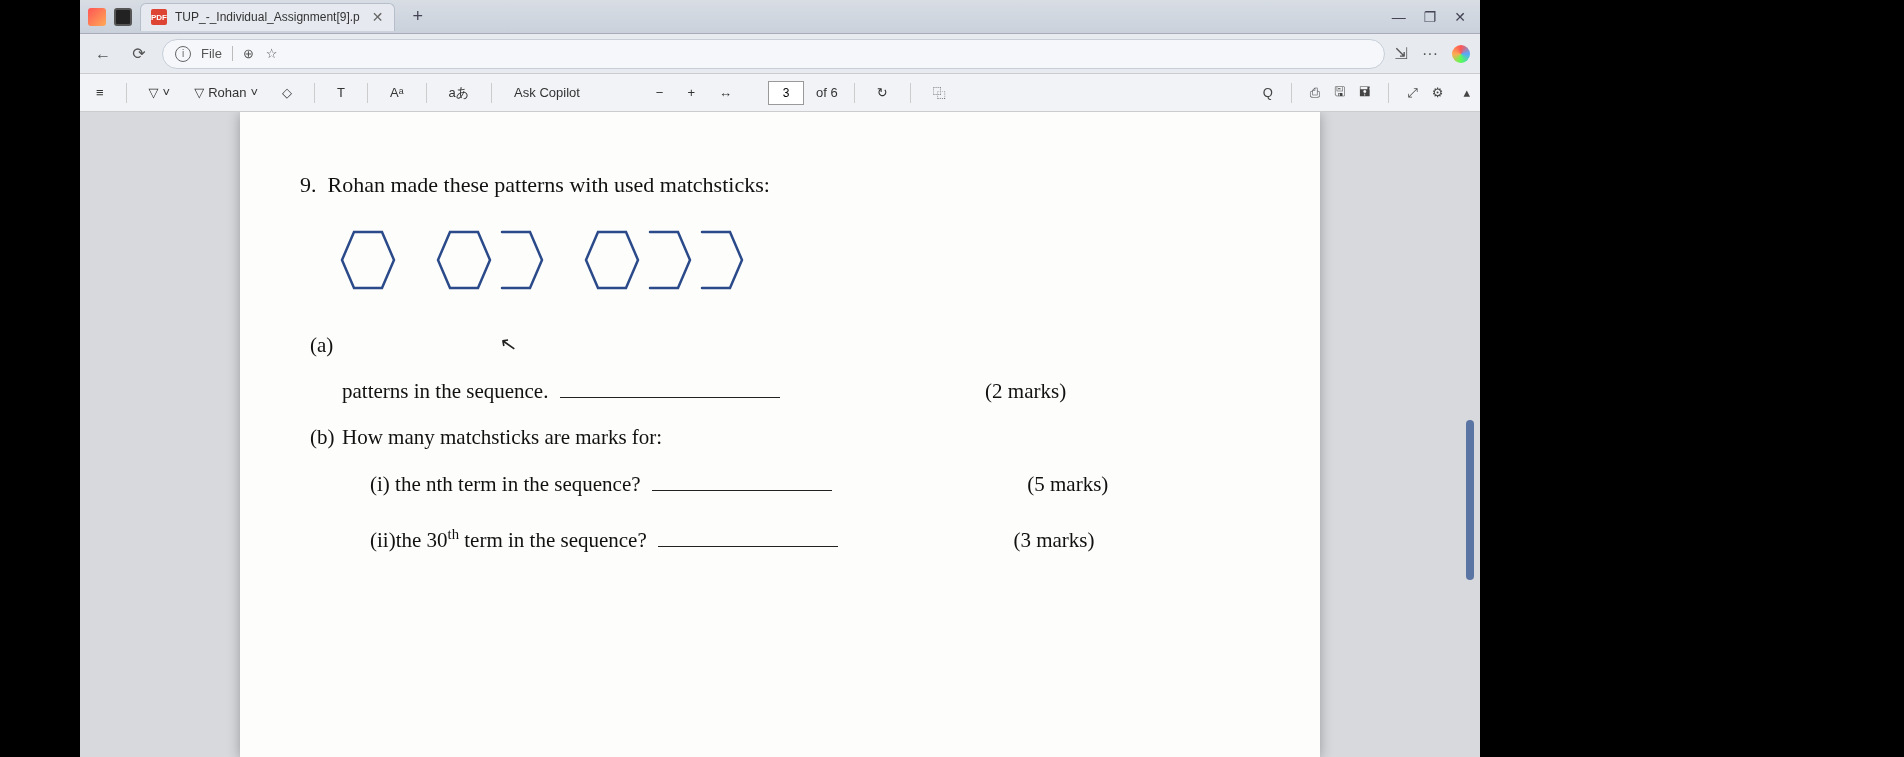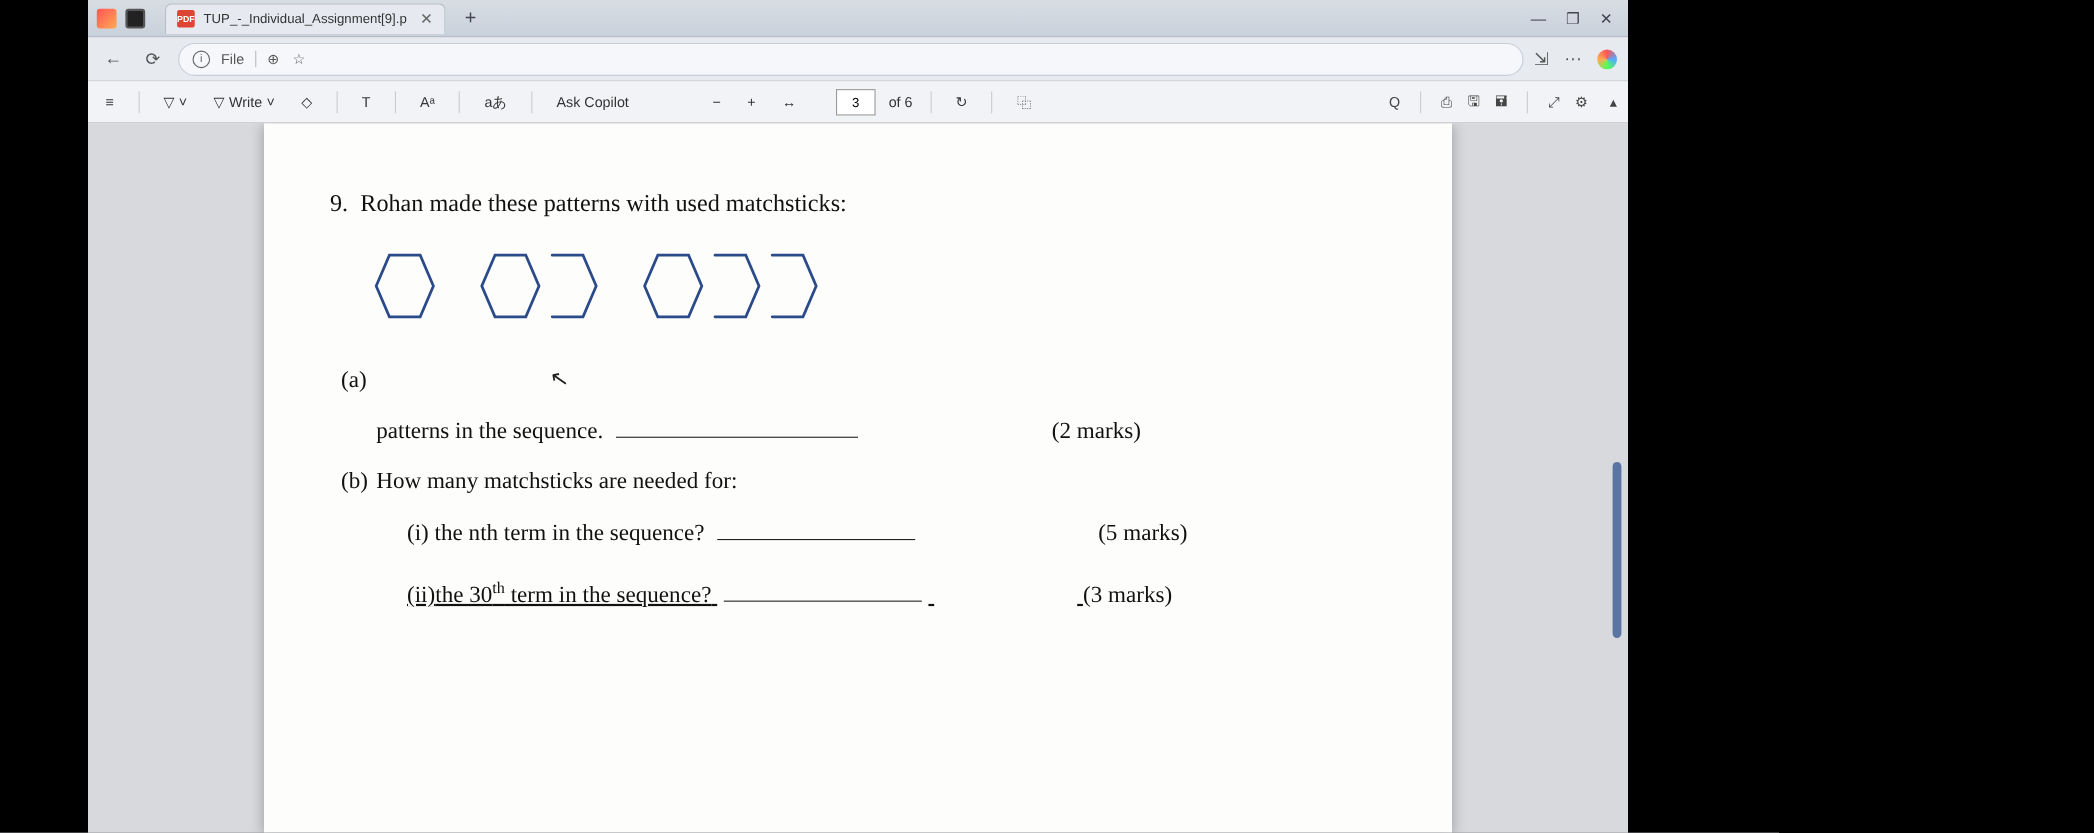--- a/index.html
+++ b/index.html
@@ -46,21 +46,21 @@
     }
     .tab {
       display: flex;
       align-items: center;
       gap: 8px;
       background: #e6eaf0;
       border: 1px solid #b5bec9;
       border-bottom: none;
       border-radius: 6px 6px 0 0;
       padding: 4px 10px;
-      margin-left: 10px;
+      margin-left: 0;
       font-size: 12px;
       color: #333;
       height: 28px;
       align-self: flex-end;
     }
     .tab .pdf-badge {
       width: 16px; height: 16px; background: #d43; border-radius: 2px;
       font-size: 8px; color: #fff; display:flex;align-items:center;justify-content:center;font-weight:bold;
     }
     .tab .close {
@@ -172,21 +172,21 @@
     .hex.joined { margin-left: -4px; }
 
     .parts { margin-left: 20px; font-size: 21px; line-height: 2.2; }
     .part-row { display:flex; }
     .part-label { width: 32px; flex-shrink:0; }
     .part-body { flex:1; }
     .answer-line {
       display:inline-block; border-bottom: 1.5px solid #222; min-width: 220px; height: 1em;
       vertical-align: baseline; margin: 0 6px;
     }
-    .marks { display:inline-block; min-width:110px; text-align:left; }
+    .marks { display:inline-block; min-width:110px; text-align:right; }
     .subpart { margin-left: 60px; }
     .sup { font-size: 0.7em; vertical-align: super; }
 
     .cursor-arrow {
       position:absolute; left: 260px; top: 220px; font-size:20px; color:#222;
       transform: rotate(-10deg);
     }
     .outer-scroll {
       position:absolute; right: 6px; top: 420px; width: 8px; height: 160px;
       background: #5a74a3; border-radius:4px;
@@ -236,21 +236,21 @@
 
   <div class="pdftoolbar">
     <span class="tool-btn">≡</span>
     <span class="tool-sep"></span>
     <span class="tool-btn">
       <span>▽</span>
       <span>˅</span>
     </span>
     <span class="tool-btn">
       <span>▽</span>
-      <span>Write</span>
+      <span>Rohan</span>
       <span>˅</span>
     </span>
     <span class="tool-btn">◇</span>
     <span class="tool-sep"></span>
     <span class="tool-btn">T</span>
     <span class="tool-sep"></span>
     <span class="tool-btn">Aᵃ</span>
     <span class="tool-sep"></span>
     <span class="tool-btn">aあ</span>
     <span class="tool-sep"></span>
@@ -342,33 +342,33 @@
             <span>patterns in the sequence.</span>
             <span class="answer-line"></span>
             <span style="display:inline-block; width:160px;"></span>
             <span class="marks">(2 marks)</span>
           </div>
         </div>
 
         <div class="part-row">
           <div class="part-label">(b)</div>
           <div class="part-body">
-            <span>How many matchsticks are needed for:</span>
+            <span>How many matchsticks are marks for:</span>
           </div>
         </div>
 
         <div class="subpart">
           <span>(i)</span>
           <span>the nth term in the sequence?</span>
           <span class="answer-line" style="min-width:180px"></span>
           <span style="display:inline-block; width:150px;"></span>
           <span class="marks">(5 marks)</span>
         </div>
 
-        <div class="subpart" style="margin-top:10px;text-decoration:underline;">
+        <div class="subpart" style="margin-top:10px;">
           <span>(ii)</span><span>the 30</span><span class="sup">th</span><span> term in the sequence?</span>
           <span class="answer-line" style="min-width:180px"></span>
           <span style="display:inline-block; width:130px;"></span>
           <span class="marks">(3 marks)</span>
         </div>
       </div>
     </div>
   </div>
 
 </div>

